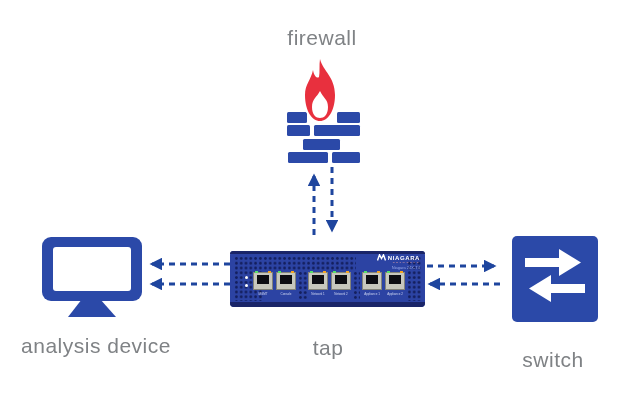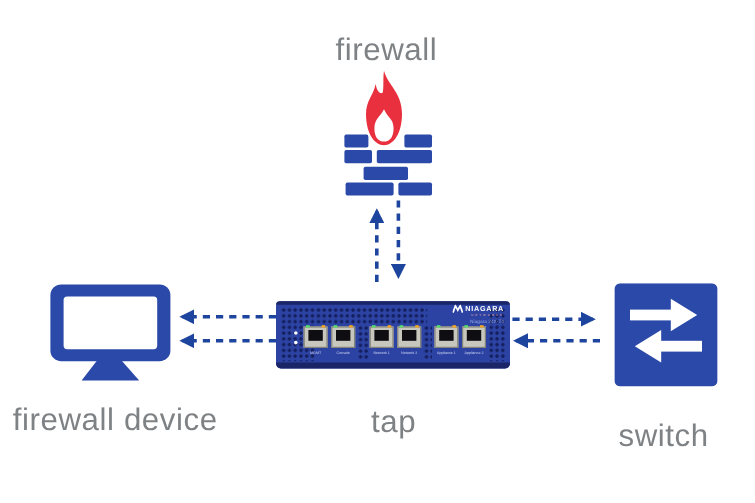--- a/index.html
+++ b/index.html
@@ -1,21 +1,21 @@
 <!DOCTYPE html>
 <html><head>
 <meta charset="utf-8">
 <style>
   html,body{margin:0;padding:0}
   body{
     width:629px;height:419px;background:#ffffff;position:relative;overflow:hidden;
     font-family:"Liberation Sans", sans-serif;
   }
   .lbl{
-    position:absolute;color:#7f8285;font-size:26px;font-weight:300;
+    position:absolute;color:#7f8285;font-size:21px;font-weight:300;
     letter-spacing:.5px;transform:translateX(-50%);white-space:nowrap;
   }
   .abs{position:absolute}
 
   
   .tap{
     position:absolute;left:230px;top:251px;width:195px;height:56px;
     background:#2c43a3;border-radius:4px;
   }
   .band{position:absolute;left:0;right:0;background:#1a2568}
@@ -48,21 +48,21 @@
   .brand{position:absolute;right:5px;top:3px;text-align:right;color:#fff}
   .brand-row{display:flex;align-items:center;gap:2px;justify-content:flex-end}
   .brand-name{font-size:6px;font-weight:bold;letter-spacing:.6px;line-height:6px}
   .brand-sub{font-size:2.5px;letter-spacing:1.6px;color:#eda5a5;line-height:3px}
   .model{font-size:4px;color:#96a7e8;margin-top:2px;line-height:4px}
 </style>
 </head>
 <body>
 
 <div class="lbl" style="left:322px;top:26px">firewall</div>
-<div class="lbl" style="left:96px;top:334px">firewall device</div>
+<div class="lbl" style="left:96px;top:334px">analysis device</div>
 <div class="lbl" style="left:328px;top:336px">tap</div>
 <div class="lbl" style="left:553px;top:348px">switch</div>
 
 <svg class="abs" style="left:283px;top:53px" width="84" height="112" viewBox="0 0 84 112">
   <g fill="#2b49a8">
     <rect x="4" y="59" width="20" height="11" rx="1.5"></rect>
     <rect x="54" y="59" width="23" height="11" rx="1.5"></rect>
     <rect x="4" y="72" width="23" height="11" rx="1.5"></rect>
     <rect x="31" y="72" width="46" height="11" rx="1.5"></rect>
     <rect x="20" y="86" width="37" height="11" rx="1.5"></rect>

